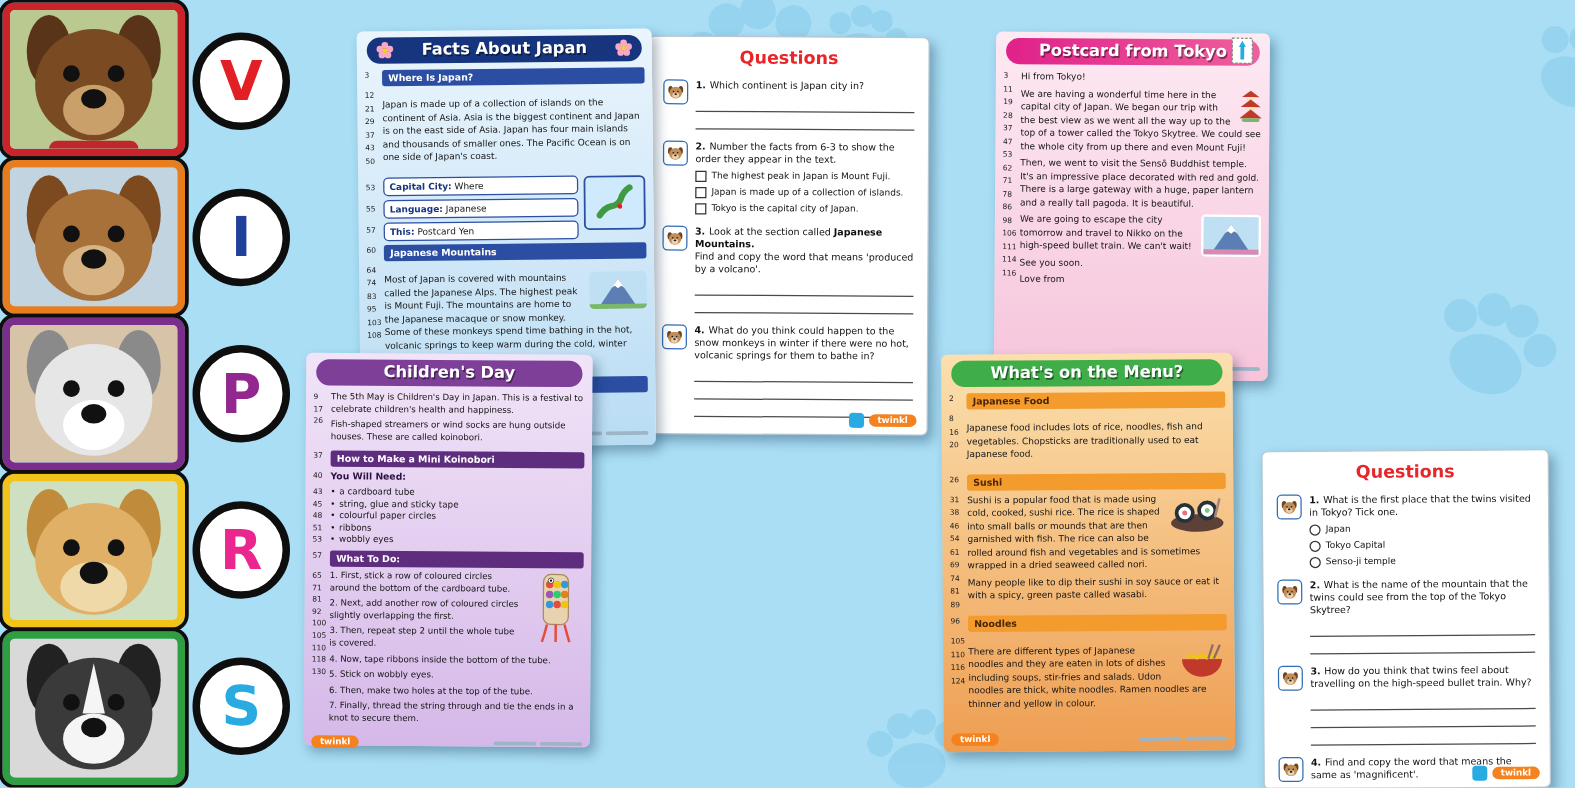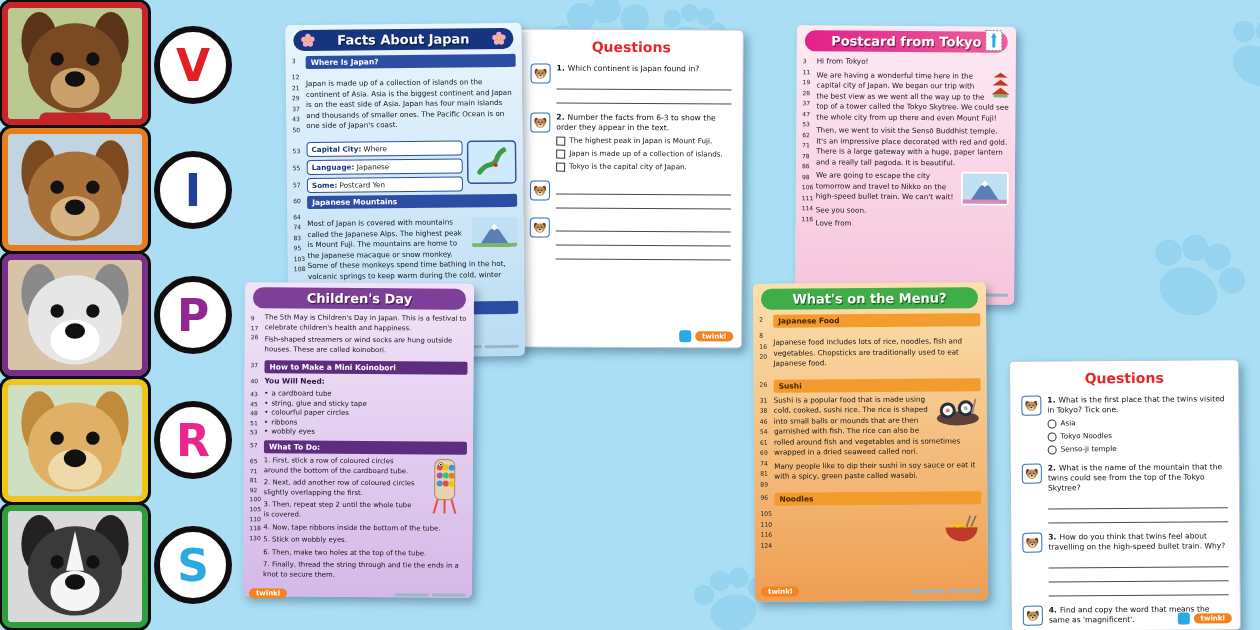--- a/index.html
+++ b/index.html
@@ -229,21 +229,21 @@
 50</div>
     <p class="txt">Japan is made up of a collection of islands on the continent of Asia. Asia is the biggest continent and Japan is on the east side of Asia. Japan has four main islands and thousands of smaller ones. The Pacific Ocean is on one side of Japan's coast.</p>
   </div>
   <div class="row">
     <div class="nums fnums">53
 55
 57</div>
     <div class="factcol">
       <div class="factbox"><b>Capital City:</b> <span>Where</span></div>
       <div class="factbox"><b>Language:</b> <span>Japanese</span></div>
-      <div class="factbox"><b>Some:</b> <span>Postcard Yen</span></div>
+      <div class="factbox"><b>This:</b> <span>Postcard Yen</span></div>
     </div>
     <svg width="50" height="44" viewBox="0 0 50 44">
       <rect x="1" y="1" width="48" height="42" rx="4" fill="#cfeafc" stroke="#2b4ea2" stroke-width="1.5"></rect>
       <path d="M13 32 q4 -6 9 -7 q6 -1 8 -6 q2 -6 7 -9" stroke="#3f9b42" stroke-width="5" fill="none" stroke-linecap="round"></path>
       <circle cx="29" cy="25" r="2" fill="#e31f26"></circle>
     </svg>
   </div>
   <div class="row">
     <div class="nums">60</div>
     <div class="secbar sb-blue">Japanese Mountains</div>
@@ -280,21 +280,21 @@
 
 <section class="page qpage" id="p-japan-q">
   <h2 class="qtitle">Questions</h2>
   <div class="q">
     <span class="qicon">
         <svg viewBox="0 0 24 24">
           <use href="#dogface"></use>
         </svg>
       </span>
     <div class="qbody">
-      <p><span class="qnum">1.</span><span>Which continent is Japan found in?</span></p>
+      <p><span class="qnum">1.</span><span>Which continent is Japan city in?</span></p>
       <div class="aline"></div>
       <div class="aline"></div>
     </div>
   </div>
   <div class="q">
     <span class="qicon">
         <svg viewBox="0 0 24 24">
           <use href="#dogface"></use>
         </svg>
       </span>
@@ -314,31 +314,33 @@
         </div>
     </div>
   </div>
   <div class="q">
     <span class="qicon">
         <svg viewBox="0 0 24 24">
           <use href="#dogface"></use>
         </svg>
       </span>
     <div class="qbody">
-      <div class="aline"></div>
-      <div class="aline"></div>
-    </div>
-  </div>
-  <div class="q">
-    <span class="qicon">
-        <svg viewBox="0 0 24 24">
-          <use href="#dogface"></use>
-        </svg>
-      </span>
-    <div class="qbody">
+      <p><span class="qnum">3.</span><span>Look at the section called</span> <b>Japanese Mountains.</b><br><span>Find and copy the word that means 'produced by a volcano'.</span></p>
+      <div class="aline"></div>
+      <div class="aline"></div>
+    </div>
+  </div>
+  <div class="q">
+    <span class="qicon">
+        <svg viewBox="0 0 24 24">
+          <use href="#dogface"></use>
+        </svg>
+      </span>
+    <div class="qbody">
+      <p><span class="qnum">4.</span><span>What do you think could happen to the snow monkeys in winter if there were no hot, volcanic springs for them to bathe in?</span></p>
       <div class="aline"></div>
       <div class="aline"></div>
       <div class="aline"></div>
     </div>
   </div>
   <div class="qfoot">
       <span class="badge"></span>
       <span class="pill">twinkl</span>
     </div>
 </section>
@@ -411,25 +413,25 @@
   <div class="q">
     <span class="qicon">
         <svg viewBox="0 0 24 24">
           <use href="#dogface"></use>
         </svg>
       </span>
     <div class="qbody">
       <p><span class="qnum">1.</span><span>What is the first place that the twins visited in Tokyo? Tick one.</span></p>
       <div class="opt">
           <span class="rdo"></span>
-          <span>Asia</span>
+          <span>Japan</span>
         </div>
       <div class="opt">
           <span class="rdo"></span>
-          <span>Tokyo Noodles</span>
+          <span>Tokyo Capital</span>
         </div>
       <div class="opt">
           <span class="rdo"></span>
           <span>Senso-ji temple</span>
         </div>
     </div>
   </div>
   <div class="q">
     <span class="qicon">
         <svg viewBox="0 0 24 24">
@@ -608,20 +610,21 @@
 110
 116
 124</div>
     <p class="txt">
       <svg class="fl" width="40" height="28" viewBox="0 0 40 28">
         <path d="M4 12 h32 a16 14 0 0 1 -32 0 z" fill="#c0392b"></path>
         <path d="M8 11 q4 -4 8 0 q4 -4 8 0 q4 -4 8 0" stroke="#f1c40f" stroke-width="2.4" fill="none"></path>
         <rect x="26" y="0" width="1.8" height="12" fill="#8d6e63" transform="rotate(18 27 6)"></rect>
           <rect x="31" y="0" width="1.8" height="12" fill="#8d6e63" transform="rotate(24 32 6)"></rect>
       </svg>
+      <span>There are different types of Japanese noodles and they are eaten in lots of dishes including soups, stir-fries and salads. Udon noodles are thick, white noodles. Ramen noodles are thinner and yellow in colour.</span>
     </p>
   </div>
   <div class="tfoot">
     <span class="pill">twinkl</span>
     <span class="fineprint">
         <i></i>
         <i></i>
       </span>
   </div>
 </section>

